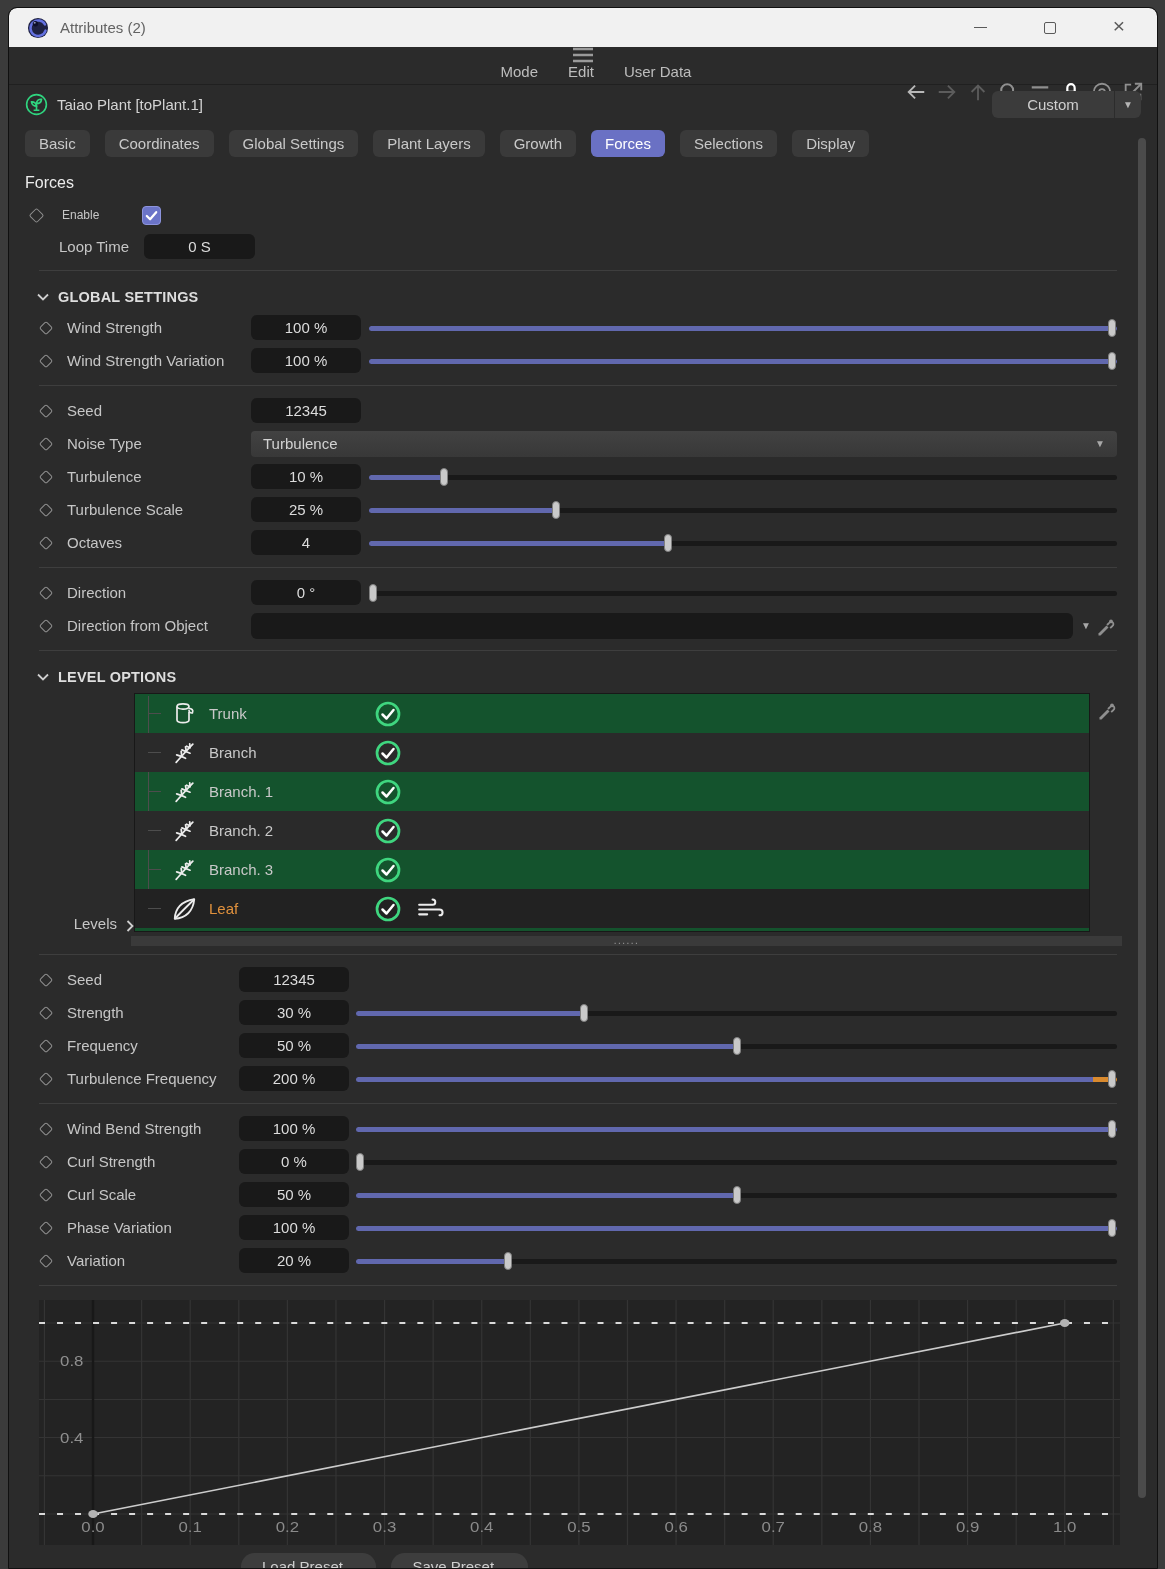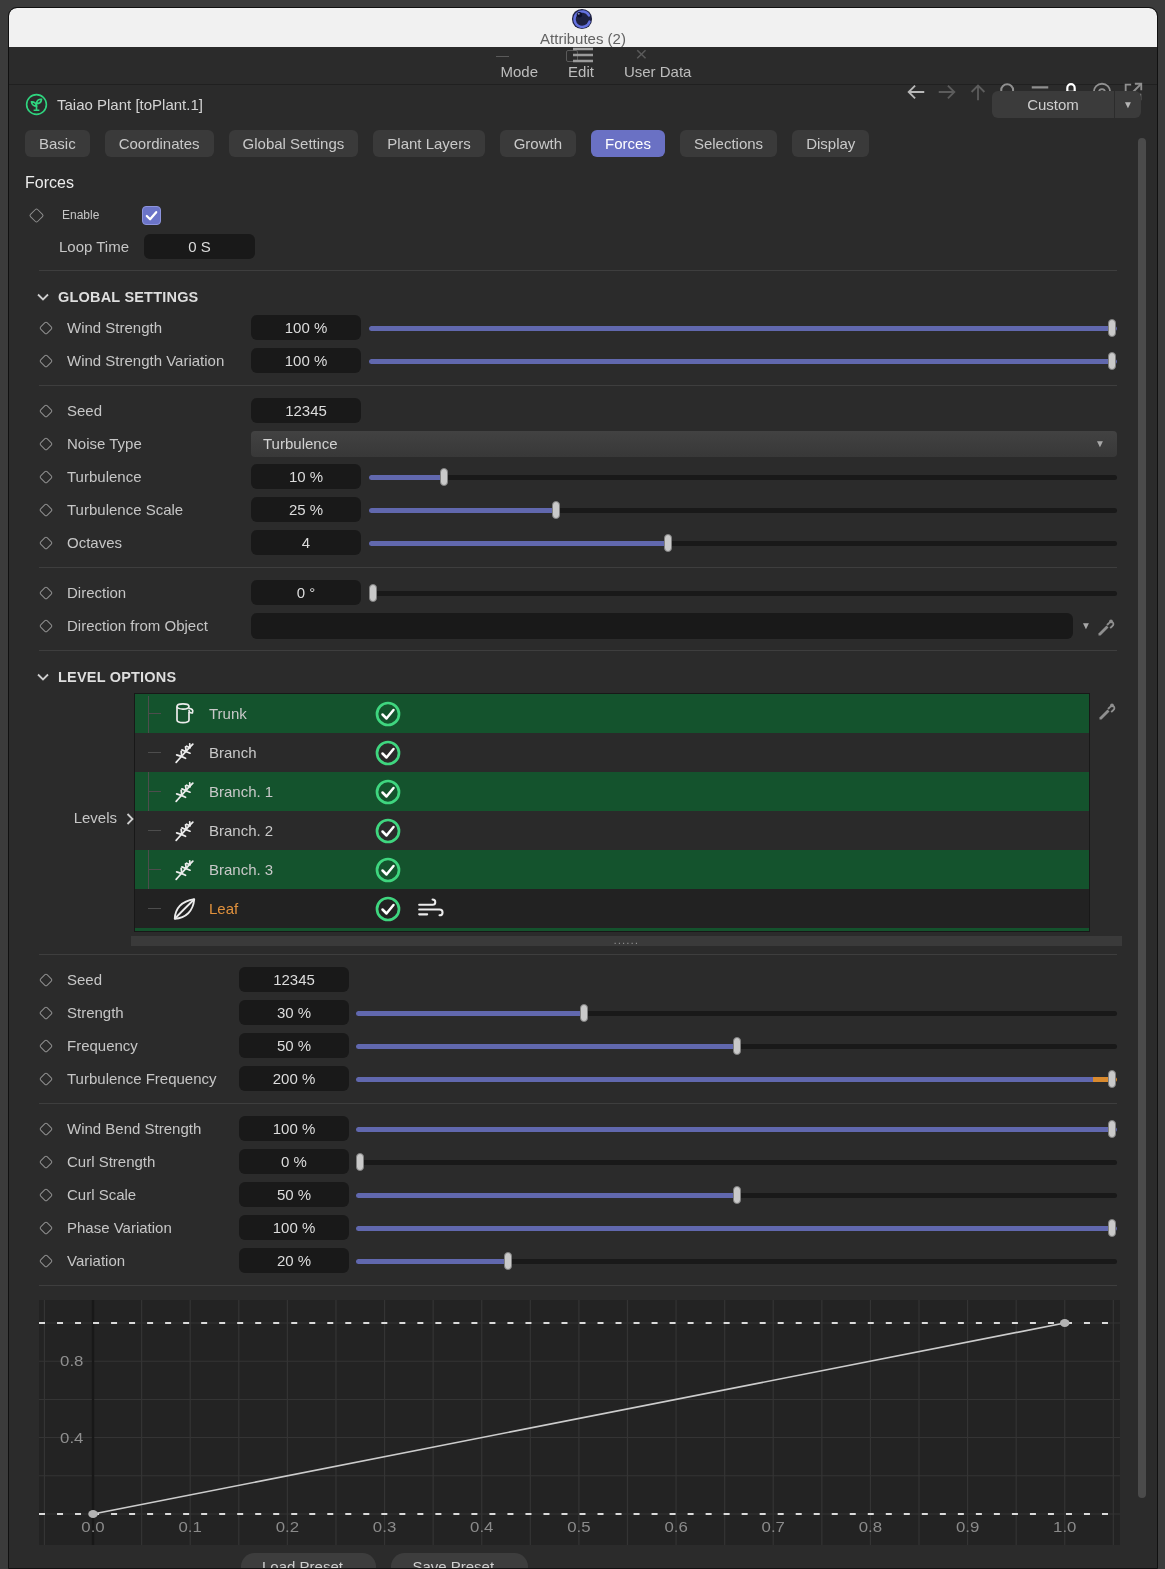--- a/index.html
+++ b/index.html
@@ -3,21 +3,21 @@
 <meta charset="utf-8">
 <style>
   * { margin:0; padding:0; box-sizing:border-box; }
   html,body { width:1165px; height:1569px; }
   body { background:#3b3b3b; font-family:"Liberation Sans", sans-serif; position:relative; overflow:hidden; }
 
   .window { position:absolute; left:8px; top:7px; width:1150px; height:1562px;
             background:#2b2b2b; border:1px solid #101010; border-radius:9px 9px 0 0; overflow:hidden; }
 
   
-  .titlebar { height:39px; background:#f1f1f1; border-radius:8px 8px 0 0; display:flex; align-items:center; padding:0 10px;flex-direction:column; }
+  .titlebar { height:39px; background:#f1f1f1; border-radius:8px 8px 0 0; display:flex; align-items:center; padding:0 10px; }
   .app-icon { width:22px; height:22px; margin:0 11px 0 8px; }
   .titlebar-title { color:#636363; font-size:15px; flex:1; }
   .win-controls { display:flex; align-items:center; gap:57px; margin-right:22px; }
   .minimize-glyph { display:block; width:13px; border-top:1.6px solid #5a5a5a; }
   .maximize-glyph { display:block; width:12px; height:12px; border:1.6px solid #5a5a5a; border-radius:2px; }
   .close-glyph { color:#5a5a5a; font-size:21px; line-height:12px; }
 
   
   .menubar { height:38px; display:flex; align-items:center; padding:0 12px; border-bottom:1px solid #202020;flex-direction:column; }
   .menu-items { display:flex; gap:30px; color:#bdbdbd; font-size:15px; margin-left:26px; }
@@ -72,21 +72,21 @@
   .enable-row .diamond { width:11px; height:11px; margin:0 20px 0 4px; }
   .enable-label { width:80px; color:#c6c6c6; font-size:12px; }
   .checkbox { width:19px; height:19px; background:#6b74c8; border:1px solid #8d94dd; border-radius:4px;
               display:flex; align-items:center; justify-content:center; }
   .loop-row { display:flex; align-items:center; height:32px; padding-left:50px; }
   .loop-label { width:85px; color:#c6c6c6; font-size:15px; }
   .loop-row .value-box { width:111px; }
 
   
   .levels-wrap { position:relative; display:flex; padding:2px 67px 0 30px; }
-  .levels-label-col { width:95px; flex:none; display:flex; justify-content:flex-end; align-items:center;
+  .levels-label-col { width:95px; flex:none; display:flex; justify-content:flex-end; align-items:flex-end;
                       gap:9px; color:#c6c6c6; font-size:15px; padding-top:9px; }
   .level-list { flex:1; background:#14532d; border:1px solid #181818; position:relative; padding-bottom:3px; }
   .tree-vline { position:absolute; left:13px; top:2px; width:1px; height:213px; background:#4d4d4d; }
   .level-row { height:39px; display:flex; align-items:center; position:relative; padding-left:34px; }
   .level-row.alt { background:#2a2a2a; }
   .level-row.selected { background:#222222; }
   .tree-stub { position:absolute; left:13px; top:19px; width:13px; height:1px; background:#4d4d4d; }
   .level-icon { width:30px; display:flex; justify-content:center; margin-right:10px; flex:none; }
   .level-name { width:165px; color:#c9c9c9; font-size:15px; flex:none; }
   .level-row.selected .level-name { color:#e0913d; }

